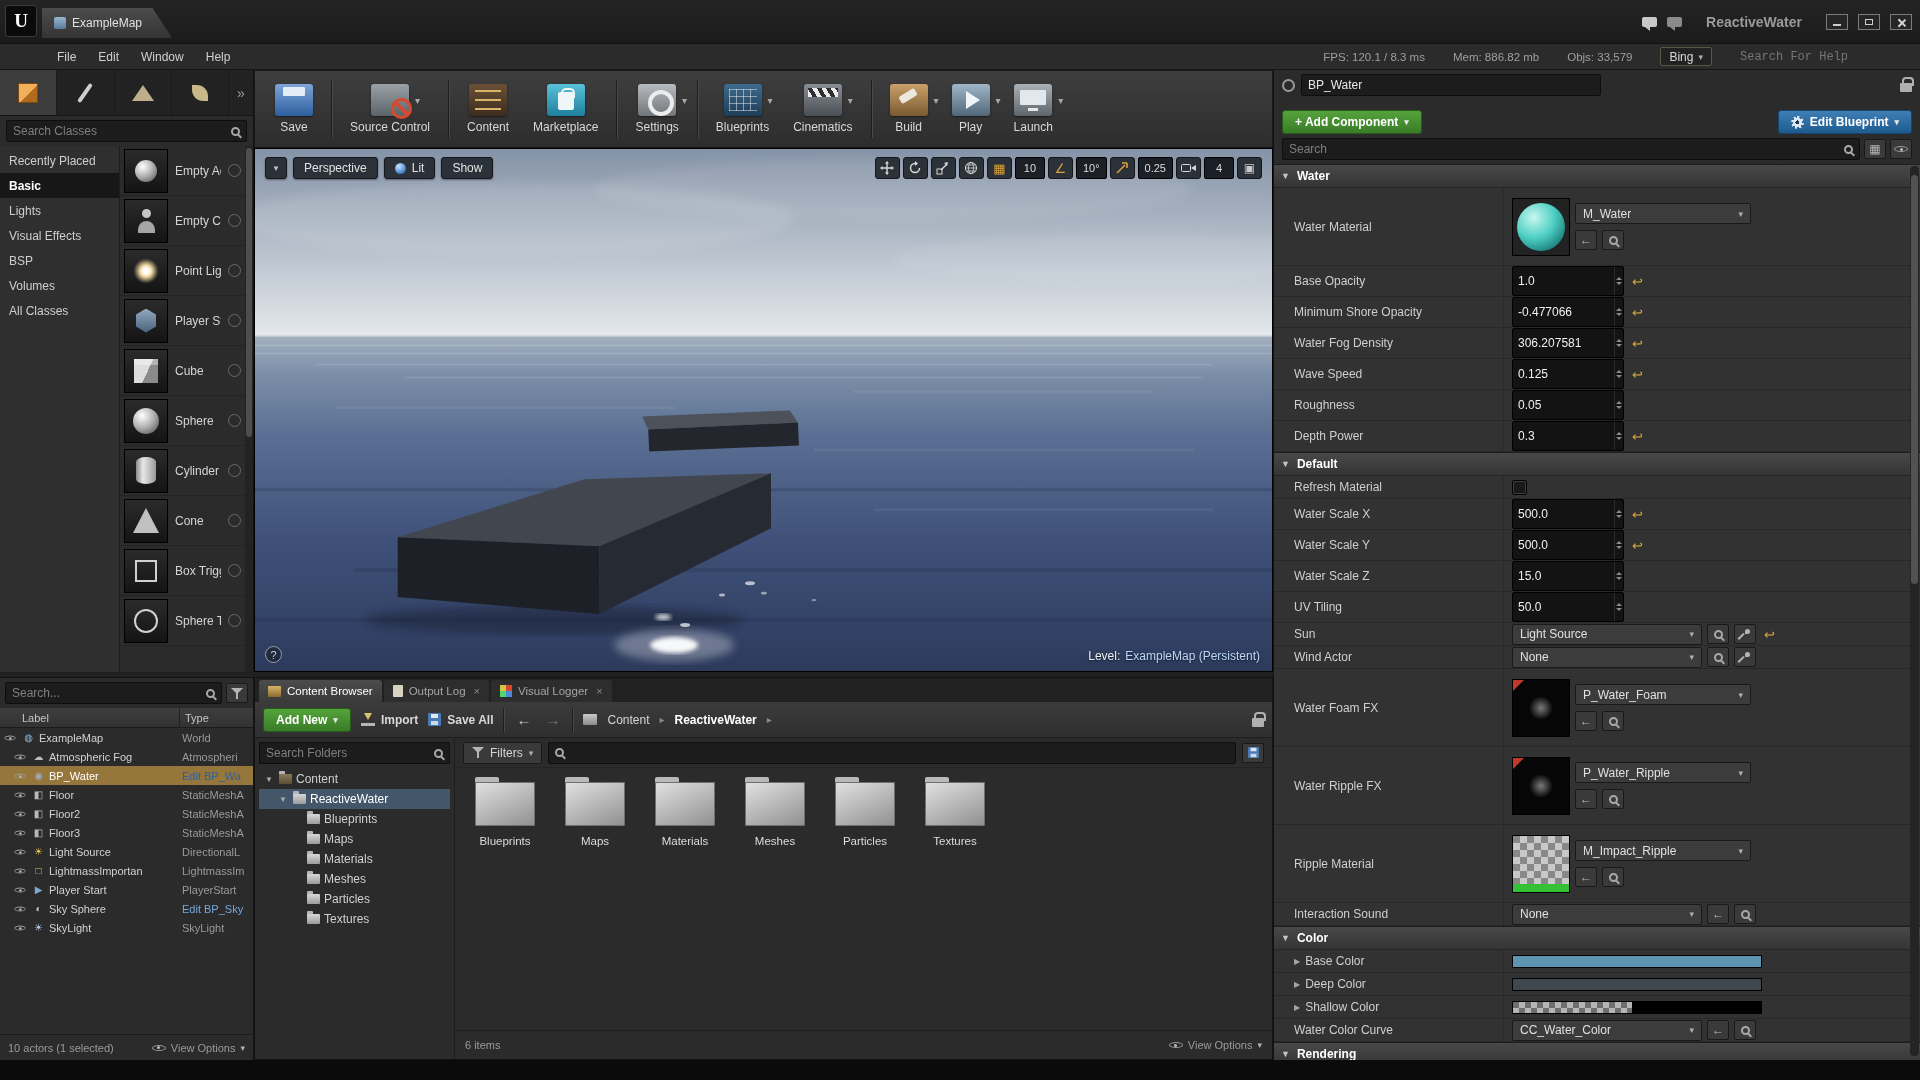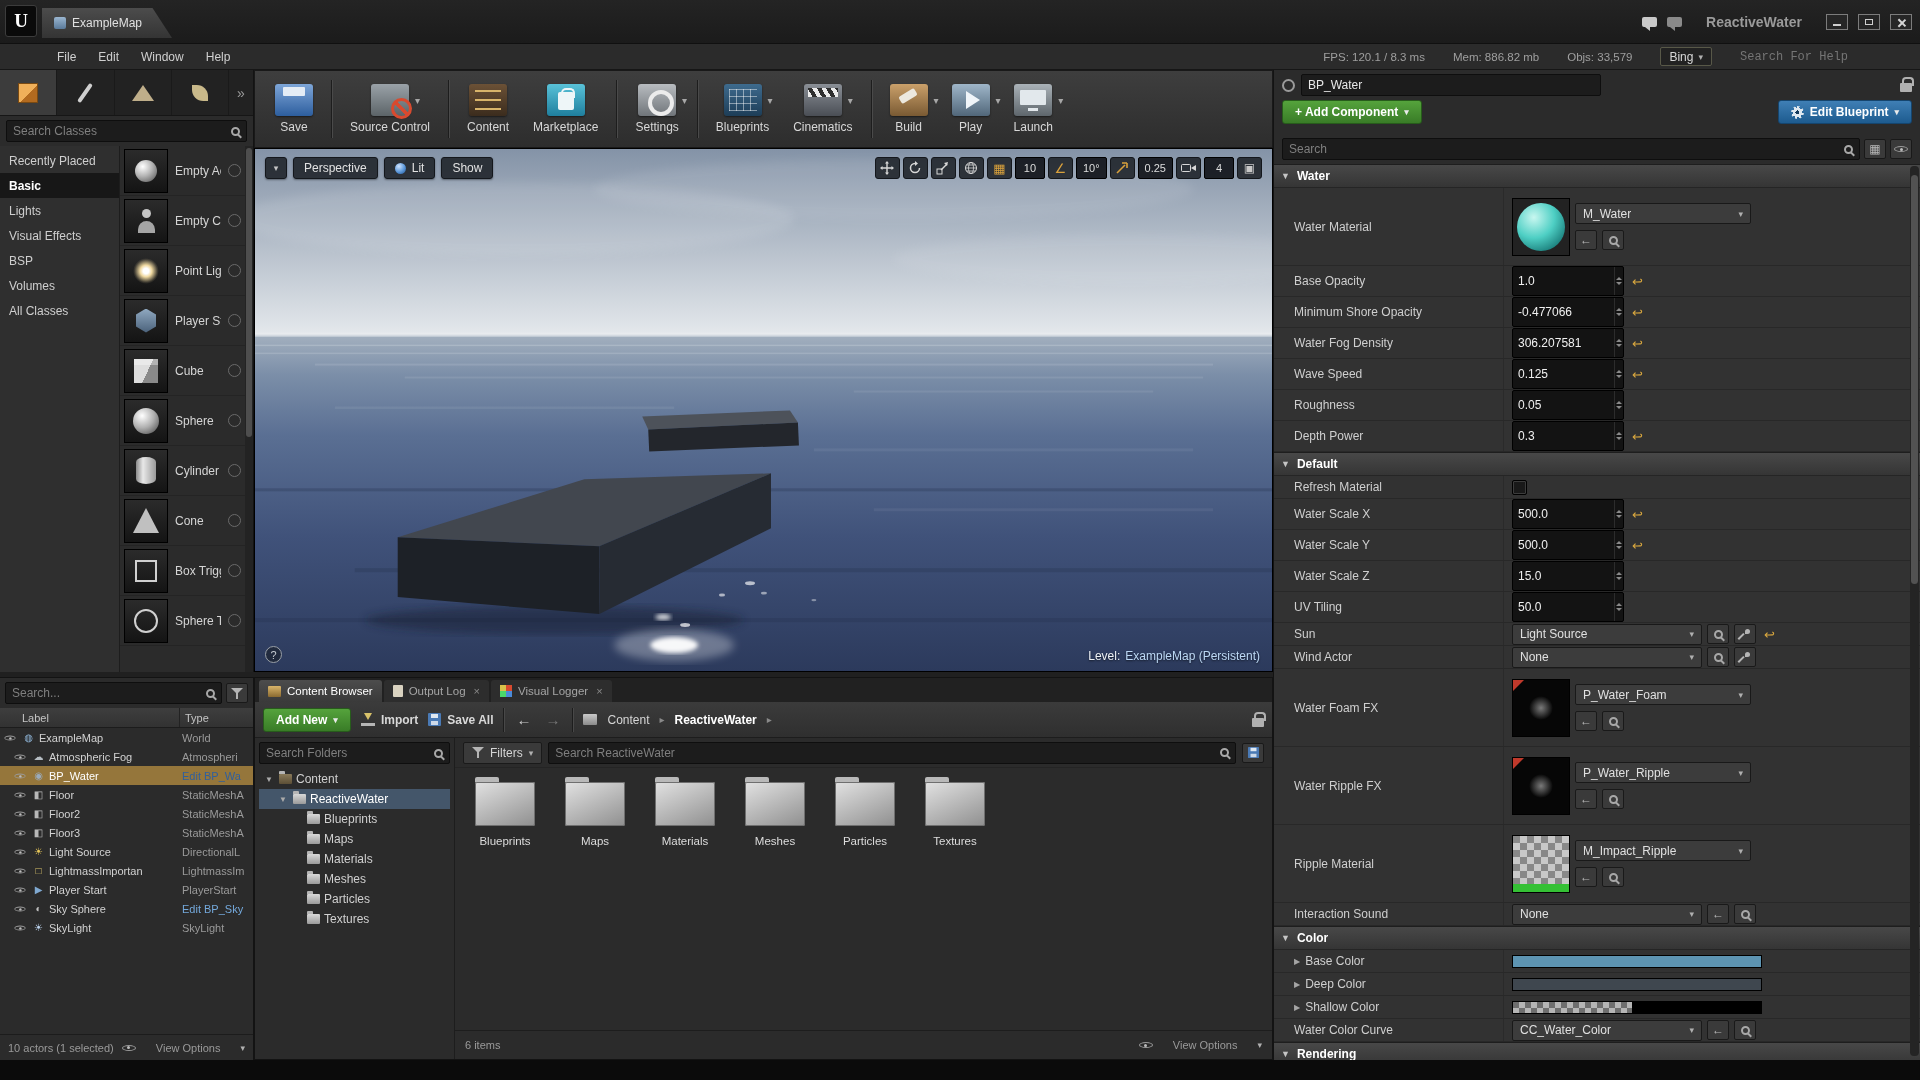--- a/index.html
+++ b/index.html
@@ -148,21 +148,21 @@
   .o-ico{width:15px;flex:none;text-align:center;font-size:10px}
   .o-row.ind{padding-left:12px}
   .o-label{flex:1;color:#d2d2d2;white-space:nowrap;overflow:hidden}
   .o-row.selected .o-label{color:#fff}
   .o-type{width:74px;flex:none;color:#9a9a9a;white-space:nowrap;overflow:hidden;padding-left:3px}
   .o-type.link{color:#74a9dc}
   .o-row.selected .o-type.link{color:#2f5f9e}
   .oi-world{color:#8fb5d8}.oi-fog{color:#b5bcc2}.oi-water{color:#9aabbc}.oi-mesh{color:#b8b8b8}
   .oi-light{color:#e8c85a}.oi-volume{color:#d9c26a}.oi-player{color:#7fa8d0}.oi-sphere{color:#c0c0c0}.oi-skylight{color:#bcd3ee}
   .ol-status{height:26px;border-top:1px solid #1c1c1c;display:flex;align-items:center;justify-content:space-between;padding:0 8px;color:#9a9a9a;font-size:11px}
-  .view-opts{display:flex;align-items:center;gap:20px;color:#9a9a9a}
+  .view-opts{display:flex;align-items:center;gap:5px;color:#9a9a9a}
 
   
   .viewport{position:absolute;left:254px;top:148px;width:1019px;height:524px;border:1px solid #000;overflow:hidden;background:#1a1a1a}
   .viewport svg.scene{position:absolute;inset:0}
   .vp-tl{position:absolute;top:8px;left:10px;display:flex;gap:6px}
   .vp-tr{position:absolute;top:8px;right:10px;display:flex;gap:3px;align-items:center}
   .vp-btn{height:22px;background:rgba(30,34,40,.88);border:1px solid #14171c;border-radius:3px;display:flex;align-items:center;gap:6px;padding:0 10px;color:#e2e2e2;font-size:12px;box-shadow:0 1px 2px rgba(0,0,0,.4)}
   .vp-sq{width:22px;padding:0;justify-content:center;color:#c5c5c5;font-size:9px}
   .lit-dot{width:11px;height:11px;border-radius:50%;background:radial-gradient(circle at 35% 30%,#cfe4ff,#5a96d8 55%,#1d4f8c)}
   .vp-tool{width:25px;height:22px;background:rgba(30,34,40,.88);border:1px solid #14171c;border-radius:3px;display:flex;align-items:center;justify-content:center}
@@ -211,21 +211,21 @@
   .asset-label{color:#dcdcdc;font-size:11.5px;text-align:center}
   .cb-status{height:24px;border-top:1px solid #1d1d1d;display:flex;align-items:center;justify-content:space-between;padding:14px 10px;color:#9a9a9a;font-size:11px}
 
   
   .details{position:absolute;left:1273px;top:70px;width:647px;height:990px;background:#2b2b2b;border-left:1px solid #131313;display:flex;flex-direction:column;overflow:hidden}
   .d-name-row{height:30px;display:flex;align-items:center;gap:6px;padding:0 8px}
   .actor-circle{width:13px;height:13px;border:2px solid #9a9a9a;border-radius:50%;flex:none}
   .d-name-box{width:300px;height:22px;background:#1c1c1c;border:1px solid #0e0e0e;border-radius:2px;display:flex;align-items:center;padding:0 6px}
   .name-inp{color:#e8e8e8}
   .d-name-row .lock{margin-left:auto}
-  .d-btn-row{height:34px;display:flex;align-items:flex-start;justify-content:space-between;padding:0 8px}
+  .d-btn-row{height:34px;display:flex;align-items:flex-end;justify-content:space-between;padding:0 8px}
   .d-search-row{height:30px;display:flex;align-items:center;gap:4px;padding:0 8px}
   .d-sections{flex:1;overflow:hidden;position:relative}
   .sec-h{height:24px;background:linear-gradient(#484848,#353535);border-top:1px solid #1e1e1e;border-bottom:1px solid #252525;display:flex;align-items:center;gap:7px;padding:0 7px;color:#fff;font-weight:bold;font-size:12px}
   .sec-arrow{color:#c5c5c5;font-size:9px}
   .prop-row{min-height:23px;display:flex;align-items:center;background:#323232;border-bottom:1px solid #282828}
   .prop-row.tall{min-height:78px}
   .prop-label{width:230px;flex:none;align-self:stretch;display:flex;align-items:center;gap:5px;padding-left:20px;border-right:1px solid #2a2a2a;color:#cfcfcf;font-size:12px;white-space:nowrap;overflow:hidden}
   .expander{color:#a5a5a5;font-size:8px}
   .prop-val{flex:1;display:flex;align-items:center;gap:5px;padding:0 26px 0 8px;min-width:0}
   .num-input{width:112px;height:30px;background:#131313;border:1px solid #000;border-radius:2px;display:flex;align-items:stretch;flex:none}
@@ -842,21 +842,20 @@
           </div>
       </div>
       <div class="cb-main">
         <div class="cb-filter-row">
           <div class="filters-btn">
             <span class="funnel-w"></span>
             <span>Filters</span>
             <span class="dd-caret">▾</span>
           </div>
           <div class="search-box flex1">
-            <input class="s-inp" placeholder="Search ReactiveWater" style="">
             <span class="mag"></span>
           </div>
           <div class="ico-btn">
               <span class="floppy" style="transform:scale(.85)"></span>
             </div>
         </div>
         <div id="cb-grid" class="cb-grid">
             <div class="asset-tile">
               <div class="folder-ico"></div>
               <span class="asset-label">Blueprints</span>

